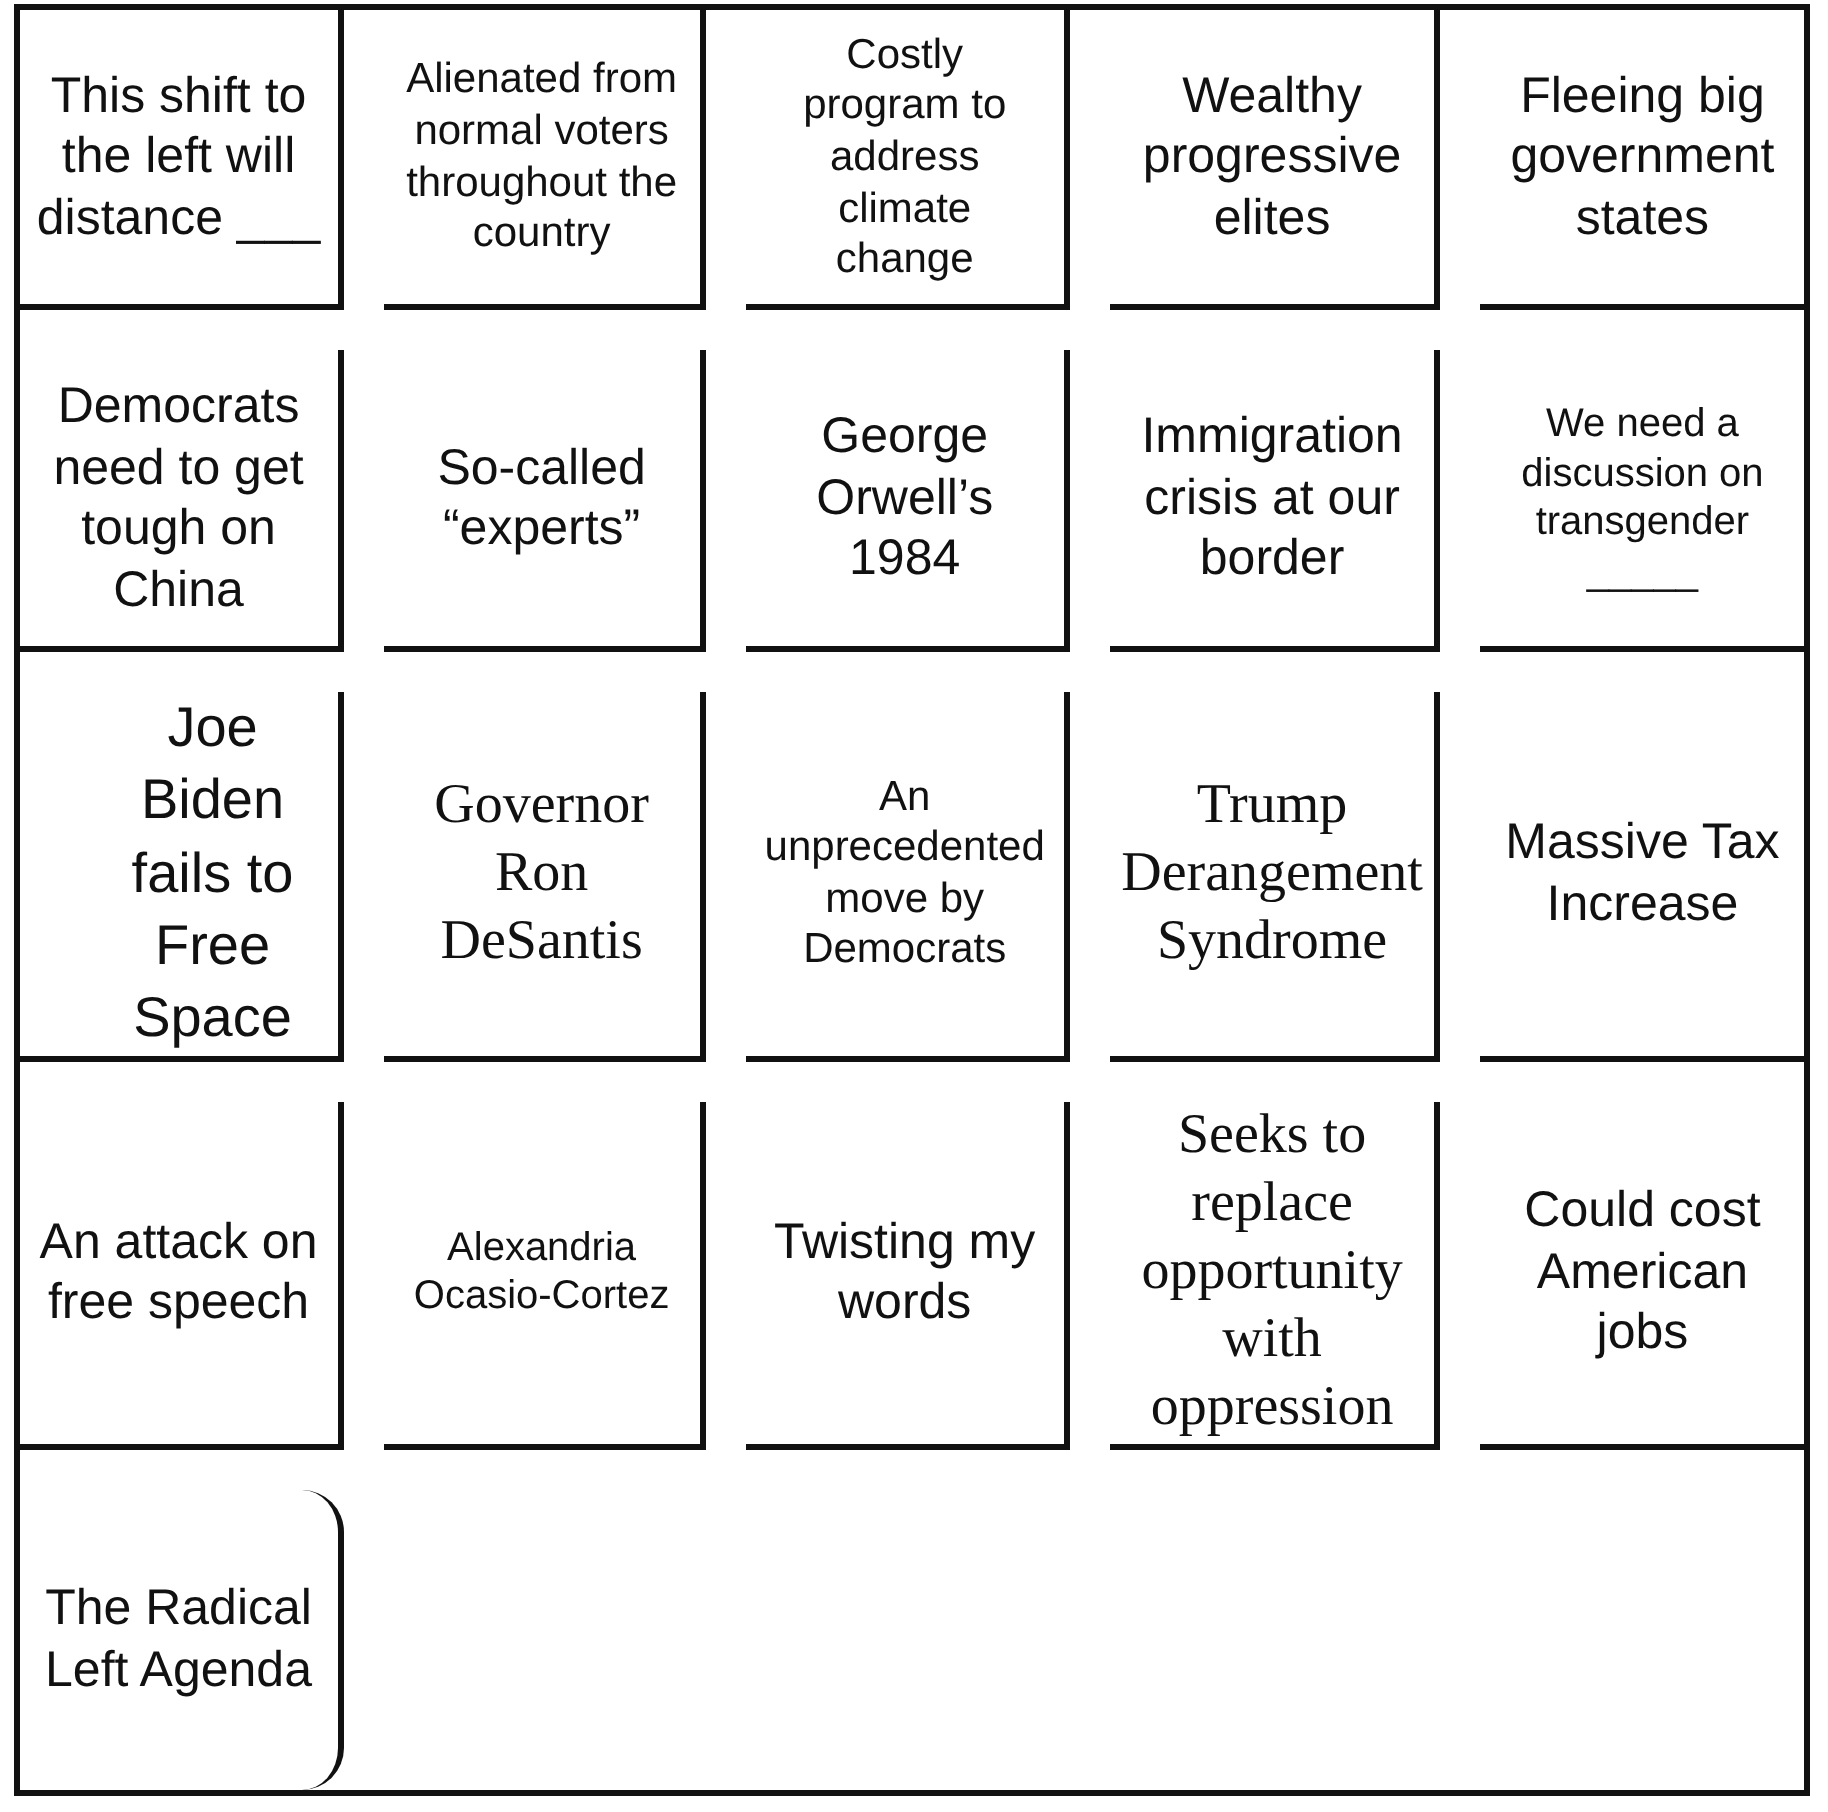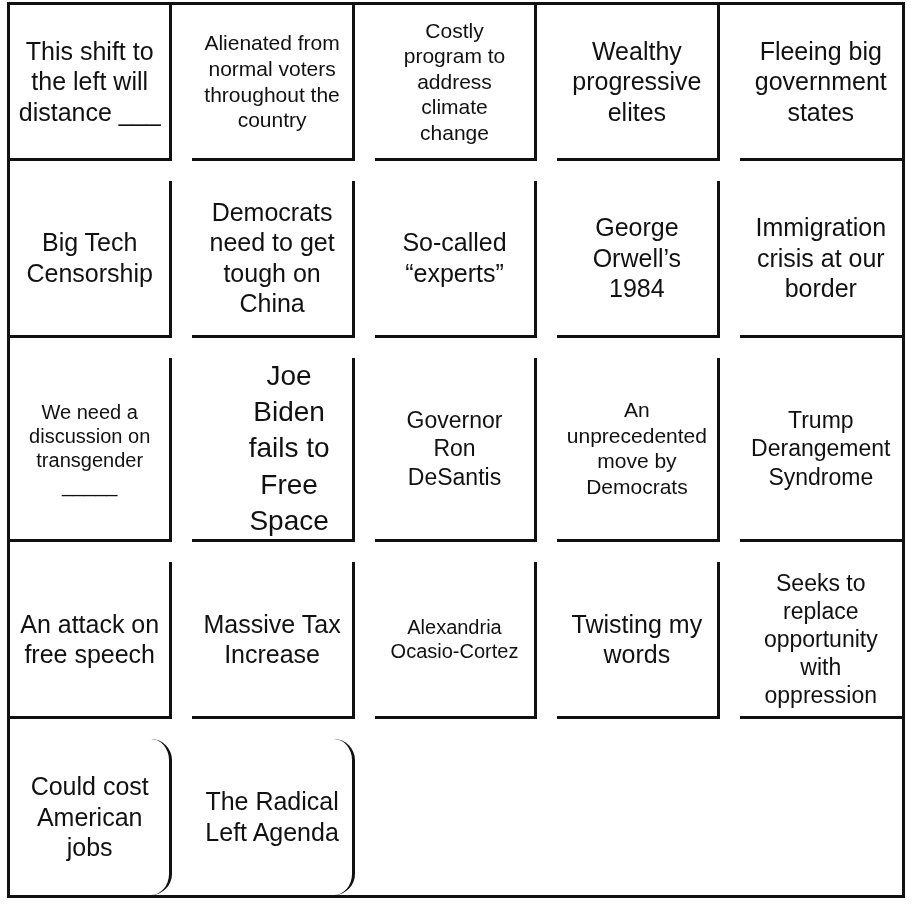--- a/index.html
+++ b/index.html
@@ -23,21 +23,21 @@
     color:#111111;
     padding:0 6px;
     box-sizing:border-box;
     line-height:1.22;
     white-space:pre-line;
   }
   .cell:nth-child(5n) { border-right:none; }
   .cell:nth-child(n+21) { border-bottom:none;border-radius:21px; }
   .fs28 { font-size:28px; line-height:1.3;padding-left:40px; }
   .fs25 { font-size:25px; }
-  .fs23 { font-size:23px; }
+  .fs23 { font-size:28px;font-family:Liberation Serif, serif; }
   .fs22 { font-size:20px; }
   .fs21 { font-size:21px; }
 </style>
 </head>
 <body>
 
 <div class="grid">
   <div class="cell fs25">This shift to
 the left will
 distance ___</div>
@@ -50,22 +50,20 @@
 address
 climate
 change</div>
   <div class="cell fs25">Wealthy
 progressive
 elites</div>
   <div class="cell fs25">Fleeing big
 government
 states</div>
 
-  <div class="cell fs25">Big Tech
-Censorship</div>
   <div class="cell fs25">Democrats
 need to get
 tough on
 China</div>
   <div class="cell fs25">So-called
 “experts”</div>
   <div class="cell fs25">George
 Orwell’s
 1984</div>
   <div class="cell fs25">Immigration
@@ -84,24 +82,24 @@
 Ron
 DeSantis</div>
   <div class="cell fs21">An
 unprecedented
 move by
 Democrats</div>
 
   <div class="cell fs23">Trump
 Derangement
 Syndrome</div>
+  <div class="cell fs25">Massive Tax
+Increase</div>
   <div class="cell fs25">An attack on
 free speech</div>
-  <div class="cell fs25">Massive Tax
-Increase</div>
 
   <div class="cell fs22">Alexandria
 Ocasio-Cortez</div>
   <div class="cell fs25">Twisting my
 words</div>
   <div class="cell fs23">Seeks to
 replace
 opportunity
 with
 oppression</div>

